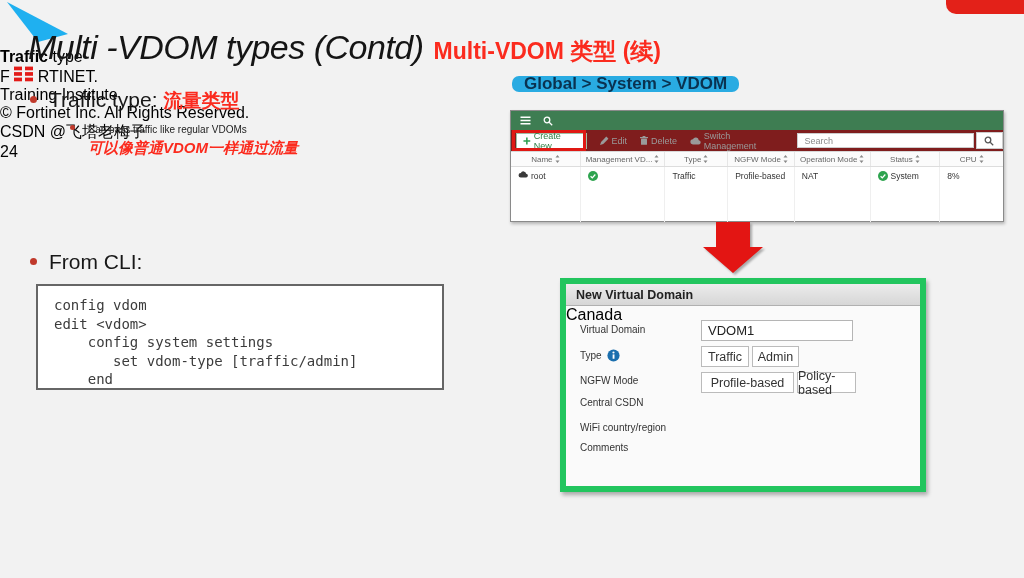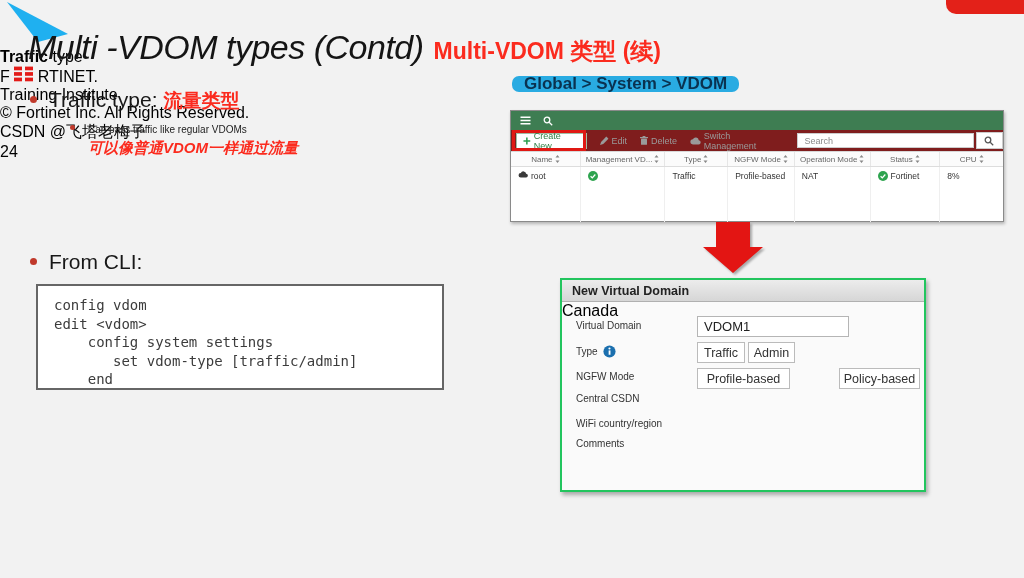--- a/index.html
+++ b/index.html
@@ -45,21 +45,21 @@
   .grid-header { display:flex; height:15px; background:#fbfbfb; border-bottom:1px solid #ddd; }
   .grid-body { display:flex; height:55px; }
   .hcell { display:flex; align-items:center; justify-content:center; gap:2px; font-size:8px; color:#666; border-right:1px solid #e6e6e6; }
   .bcell { display:flex; align-items:flex-start; gap:3px; font-size:8.5px; color:#333; border-right:1px solid #efefef; padding:4px 0 0 7px; }
   .c1{width:70px;} .c2{width:85px;} .c3{width:63px;} .c4{width:67px;} .c5{width:76px;} .c6{width:70px;} .c7{width:63px; border-right:none;}
 
   
   .big-arrow { position:absolute; left:700px; top:221px; filter:drop-shadow(2px 2px 1px rgba(0,0,0,.3)); }
 
   
-  .dialog { position:absolute; left:560px; top:278px; width:366px; height:214px; background:#fafafa; border:2px solid #22c55e; box-shadow:2px 3px 4px rgba(0,0,0,.3); z-index:10; }
+  .dialog { position:absolute; left:560px; top:278px; width:366px; height:214px; background:#fafafa; border:6px solid #22c55e; box-shadow:2px 3px 4px rgba(0,0,0,.3); z-index:10; }
   .dialog-title { height:22px; background:linear-gradient(#ececec,#d6d6d6); border-bottom:1px solid #b0b0b0; font-size:12.5px; font-weight:bold; color:#222; display:flex; align-items:center; padding:0 10px; }
   .dlabel { position:absolute; left:14px; font-size:10px; color:#333; display:flex; align-items:center; gap:5px; }
   .dinput { position:absolute; left:135px; width:152px; height:21px; border:1px solid #b5b5b5; background:#fff; font-size:13px; color:#222; padding:0 6px; font-family:"Liberation Sans",sans-serif; }
   .seg { position:absolute; height:21px; display:flex; align-items:center; justify-content:center; font-size:12.5px; border:1px solid #bbb; background:#fff; color:#333; }</style>
 </head>
 <body>
 
 <div class="slide">
 
   <div class="corner-tab"></div>
@@ -192,21 +192,21 @@
           <span>Profile-based</span>
         </div>
       <div class="bcell c5">
           <span>NAT</span>
         </div>
       <div class="bcell c6">
         <svg width="10" height="10" viewBox="0 0 10 10">
             <circle cx="5" cy="5" r="5" fill="#2ea44f"></circle>
             <path d="M2.6 5.2l1.7 1.7 3-3.4" stroke="#fff" stroke-width="1.3" fill="none"></path>
           </svg>
-        <span>Fortinet</span>
+        <span>System</span>
       </div>
       <div class="bcell c7">
           <span>8%</span>
         </div>
     </div>
   </div>
 
   
   <svg class="big-arrow" width="66" height="54" viewBox="0 0 66 54">
     <polygon points="16,1 50,1 50,26 63,26 33,52 3,26 16,26" fill="#e31513"></polygon>
@@ -240,21 +240,21 @@
           <rect x="5.2" y="5" width="1.7" height="4" fill="#fff"></rect>
           <circle cx="6" cy="3.2" r="1" fill="#fff"></circle>
         </svg>
     </div>
     <div class="seg selected" style="left:135px; top:62px; width:48px;">Traffic</div>
     <div class="seg" style="left:186px; top:62px; width:47px;">Admin</div>
     <div class="hl-traffic"></div>
 
     <div class="dlabel" style="top:91px;">NGFW Mode</div>
     <div class="seg selected" style="left:135px; top:88px; width:93px;">Profile-based</div>
-    <div class="seg" style="left:231px; top:88px; width:81px;margin-left:46px;">Policy-based</div>
+    <div class="seg" style="left:231px; top:88px; width:59px;">Policy-based</div>
 
     <div class="dlabel" style="top:113px;">Central CSDN</div>
     <div class="toggle"></div>
 
     <div class="dlabel" style="top:138px;">WiFi country/region</div>
     <div class="dselect">
       <span>Canada</span>
       <span class="caret"></span>
     </div>
 

